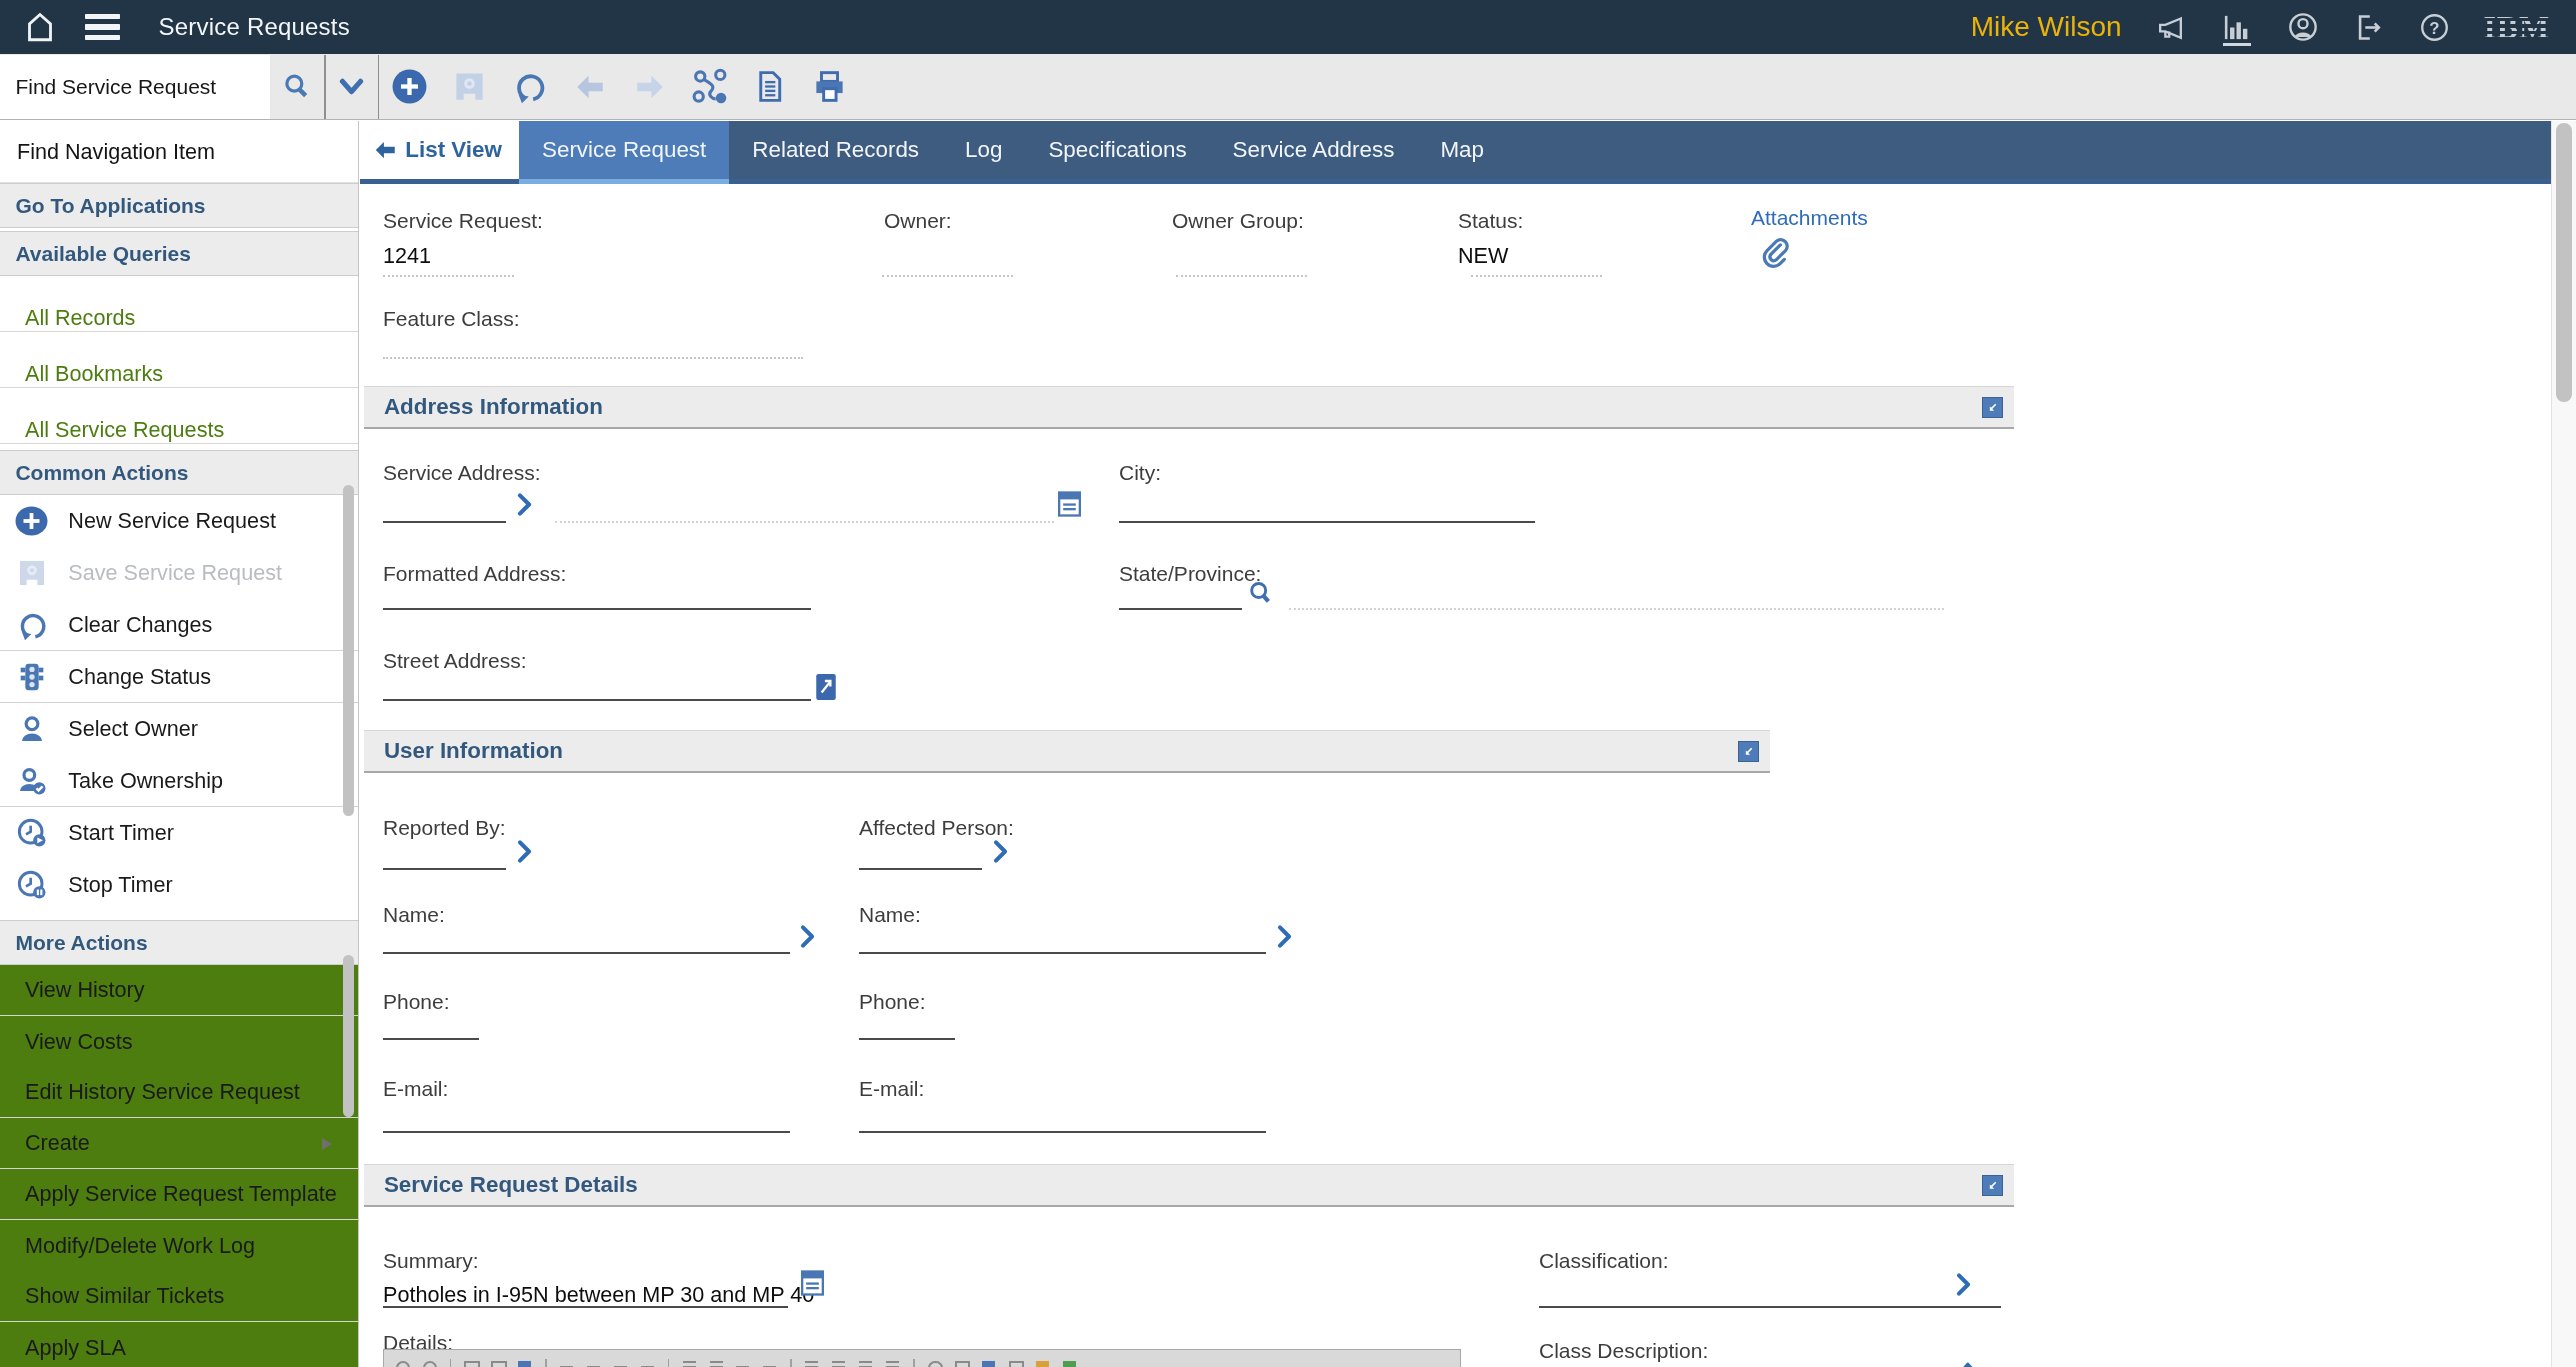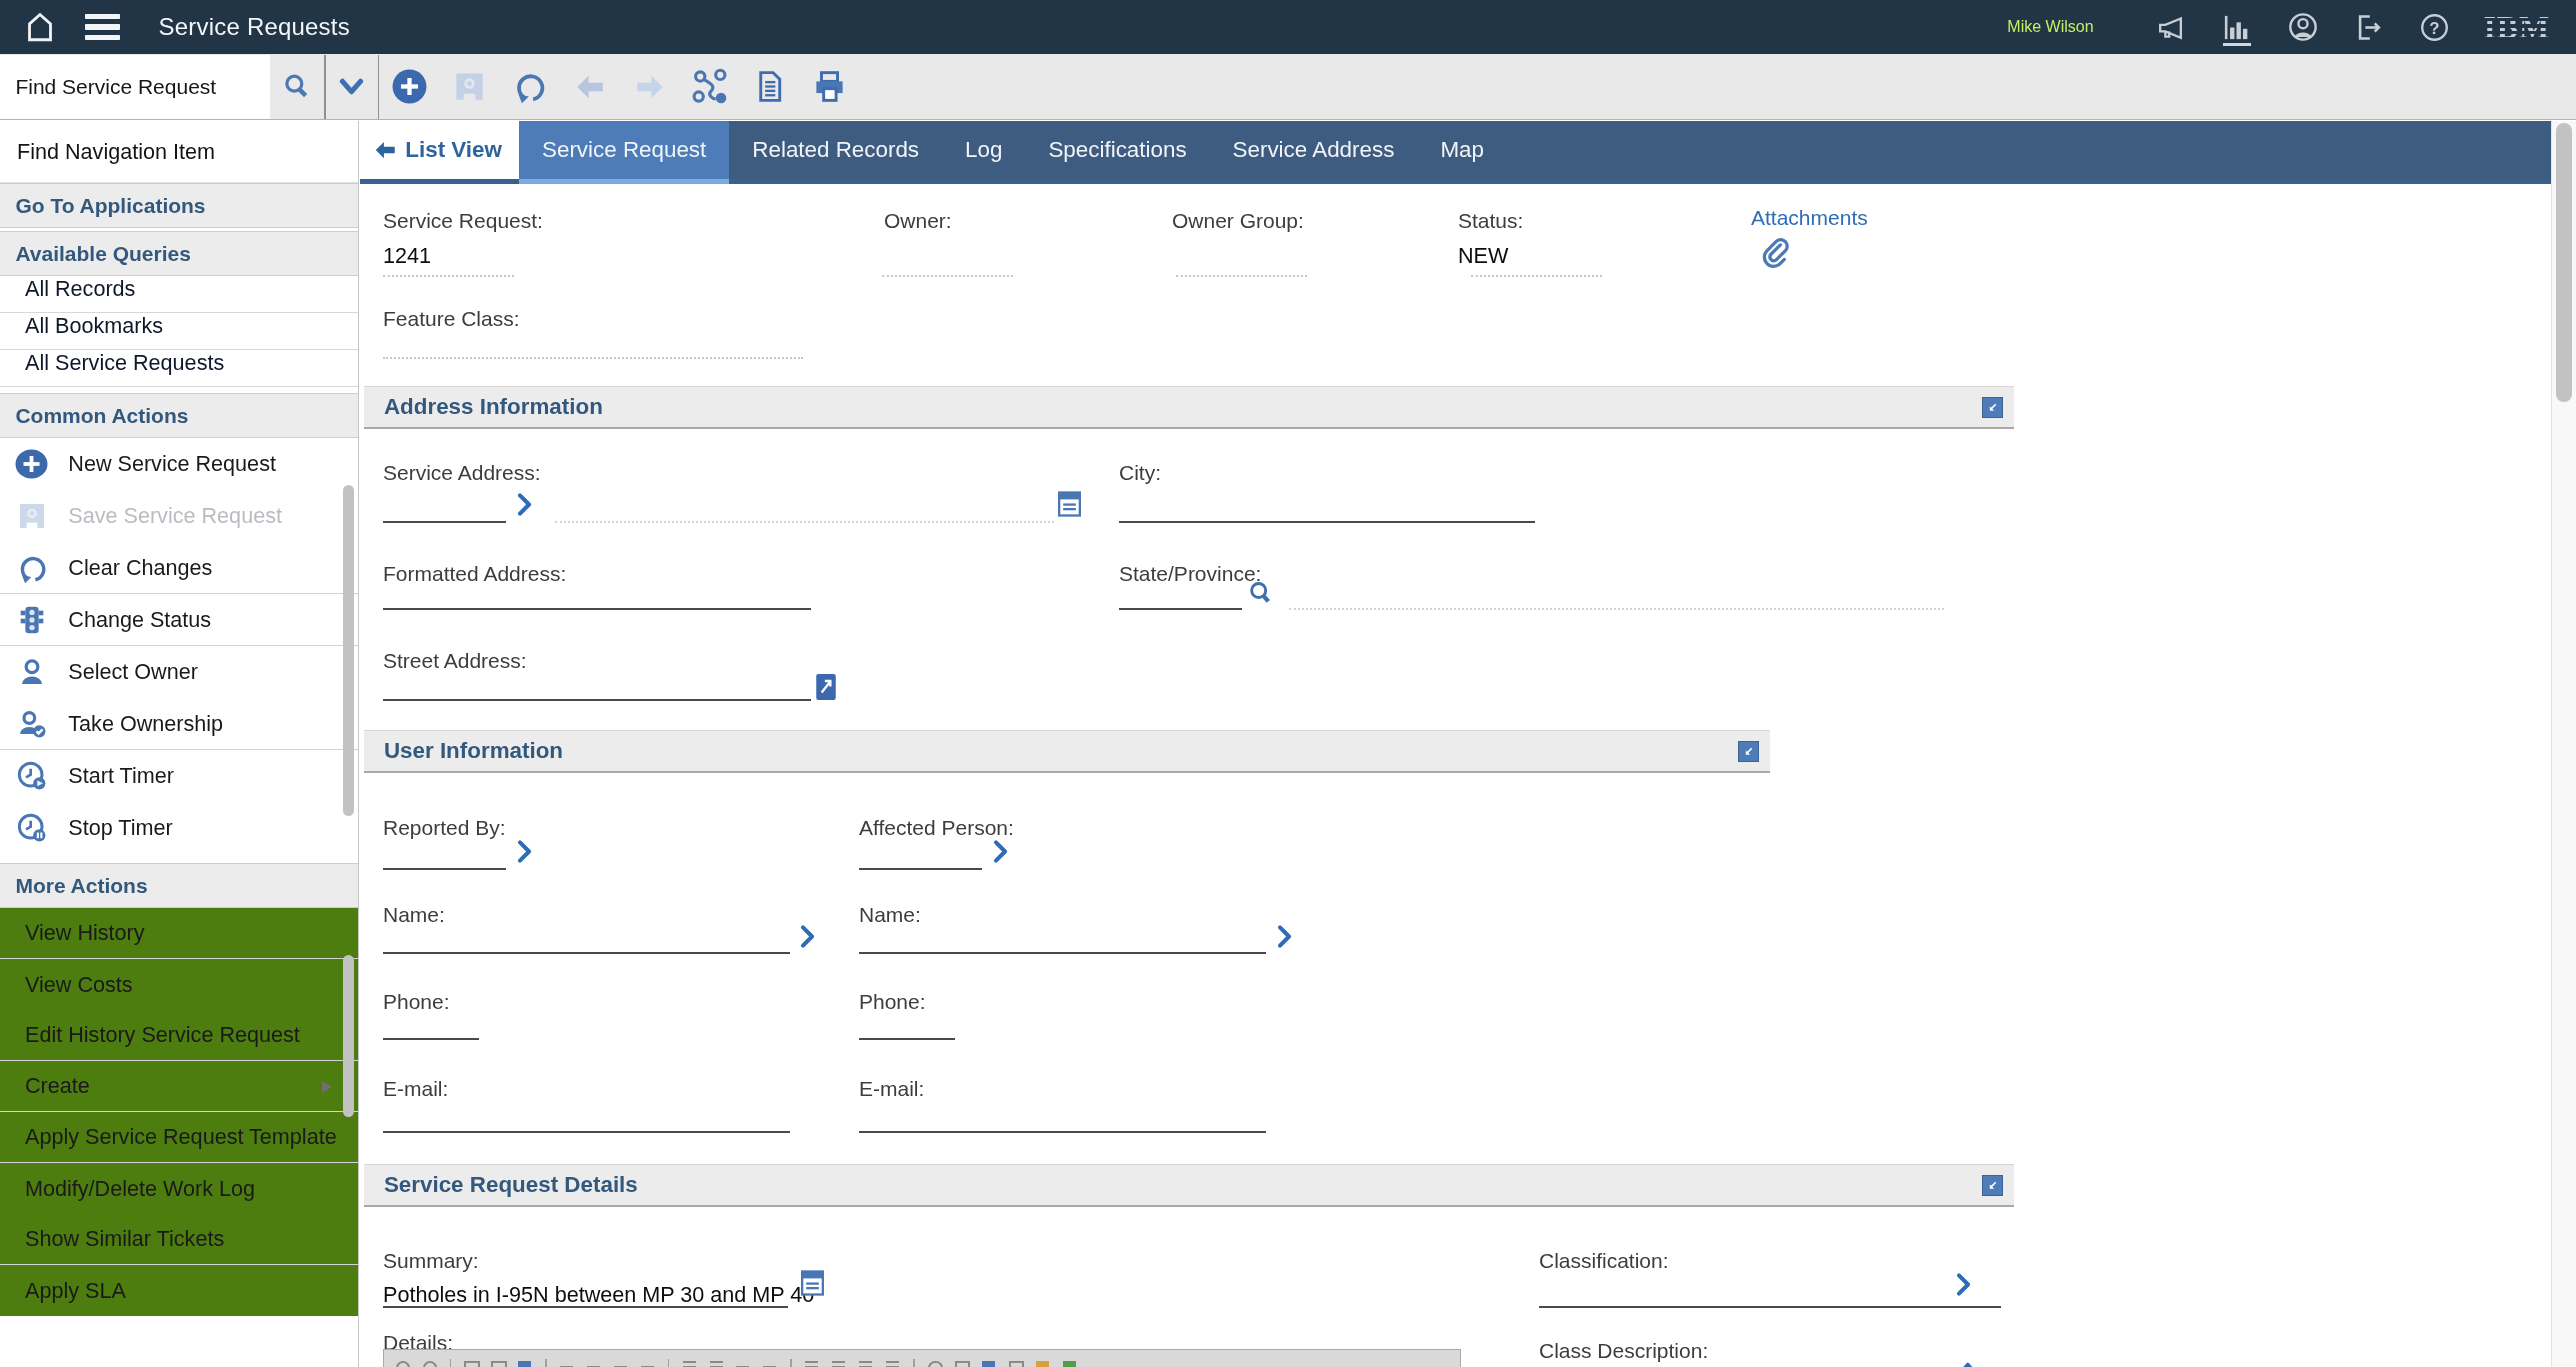--- a/index.html
+++ b/index.html
@@ -7,21 +7,21 @@
 body{font-family:"Liberation Sans",sans-serif;color:#1f1f1f}
 .screen{position:relative;width:2576px;height:1367px;overflow:hidden;background:#fff}
 
 
 .appbar{position:absolute;top:0;left:0;right:0;height:54px;background:#223546;display:flex;align-items:center;color:#eef1f4}
 .appbar .home{margin-left:21.6px;width:37px;height:37px;display:flex;align-items:center;justify-content:center;cursor:pointer}
 .appbar .burger{margin-left:26px;width:35px;height:26px;display:flex;flex-direction:column;justify-content:space-between;cursor:pointer}
 .burger span{display:block;height:5.4px;background:#f2f5f7;border-radius:0.8px}
 .app-title{margin-left:39px;font-size:24px;font-weight:400;color:#f3f6f8;letter-spacing:0.2px}
 .appbar-right{margin-left:auto;display:flex;align-items:center;gap:32px;padding-right:26px}
-.username{font-size:16px;color:#bef264;margin-right:28px}
+.username{font-size:28px;color:#eab308;}
 .hicon{width:34px;height:34px;display:flex;align-items:center;justify-content:center;position:relative}
 .hicon.sel::after{content:"";position:absolute;left:3.1px;right:3.1px;bottom:-1.5px;height:2.3px;background:#cfd7df}
 .ibm{font-family:"Liberation Serif",serif;font-weight:bold;font-size:32px;letter-spacing:0.8px;color:#c6cdd6;background:repeating-linear-gradient(to bottom,#c6cdd6 0 3.1px,rgba(0,0,0,0) 3.1px 6.2px);-webkit-background-clip:text;background-clip:text;-webkit-text-fill-color:transparent}
 
 
 .toolbar{position:absolute;top:54px;left:0;right:0;height:66px;background:#e9e9e9;border-bottom:1.5px solid #b3b3b3;display:flex;align-items:center}
 .find-input{width:270px;height:64px;border:none;outline:none;background:#fff;font-size:21px;padding-left:15.4px;color:#111;font-family:"Liberation Sans",sans-serif}
 .find-input::placeholder{color:#171717;opacity:1}
 .tb-search{width:54px;display:flex;justify-content:center}
 .tb-sep{width:1.5px;height:64px;background:#8f8f8f}
@@ -29,21 +29,21 @@
 .tb-icons{display:flex;align-items:center;gap:23px;padding-left:12.3px}
 .tbi{width:37px;height:37px;display:flex;align-items:center;justify-content:center;cursor:pointer}
 
 
 .sidebar{position:absolute;top:121px;left:0;width:359px;bottom:0;background:#fff;border-right:0.8px solid #c6c6c6;overflow:hidden}
 .find-nav{width:100%;height:62px;border:none;outline:none;border-bottom:0.8px solid #e2e2e2;font-size:21.6px;padding-left:17px;color:#141414;font-family:"Liberation Sans",sans-serif}
 .find-nav::placeholder{color:#141414;opacity:1}
 .side-head{height:45px;background:#ececec;border-top:1.5px solid #cdcdcd;border-bottom:1.5px solid #cdcdcd;display:flex;align-items:center;padding-left:15.4px;font-size:21px;font-weight:bold;color:#33587e}
 .side-gap{height:3.1px}
 .side-gap2{height:6.2px}
-.q-item{height:37px;display:flex;align-items:flex-start;padding-left:25px;font-size:21.6px;color:#0f172a;border-bottom:0.8px solid #d8d8d8;cursor:pointer;background:#fff}
+.q-item{height:56px;display:flex;align-items:flex-end;padding-left:25px;font-size:21.6px;color:#4d7c0f;border-bottom:0.8px solid #d8d8d8;cursor:pointer;background:#fff}
 .act-item{height:52px;display:flex;align-items:center;padding-left:12.3px;gap:17px;font-size:21.6px;color:#1a1a1a;cursor:pointer;background:#fff}
 .act-item.bline{border-bottom:0.8px solid #d4d4d4}
 .act-item .aicon{width:39px;height:39px;display:flex;align-items:center;justify-content:center;flex:none}
 .act-item.disabled{color:#b9bcc0;cursor:default}
 .m-item{height:51px;display:flex;align-items:center;padding-left:25px;font-size:21.6px;color:#1a1a1a;cursor:pointer;background:#4d7c0f;position:relative}
 .m-item.bline{border-bottom:0.8px solid #d4d4d4}
 .submenu-tri{position:absolute;right:26px;top:20px;width:0;height:0;border-left:10px solid #6f6f6f;border-top:6.2px solid transparent;border-bottom:6.2px solid transparent}
 .sb-thumb{position:absolute;right:3.9px;width:11.6px;border-radius:6.2px;background:#c2c2c2}
 
 

